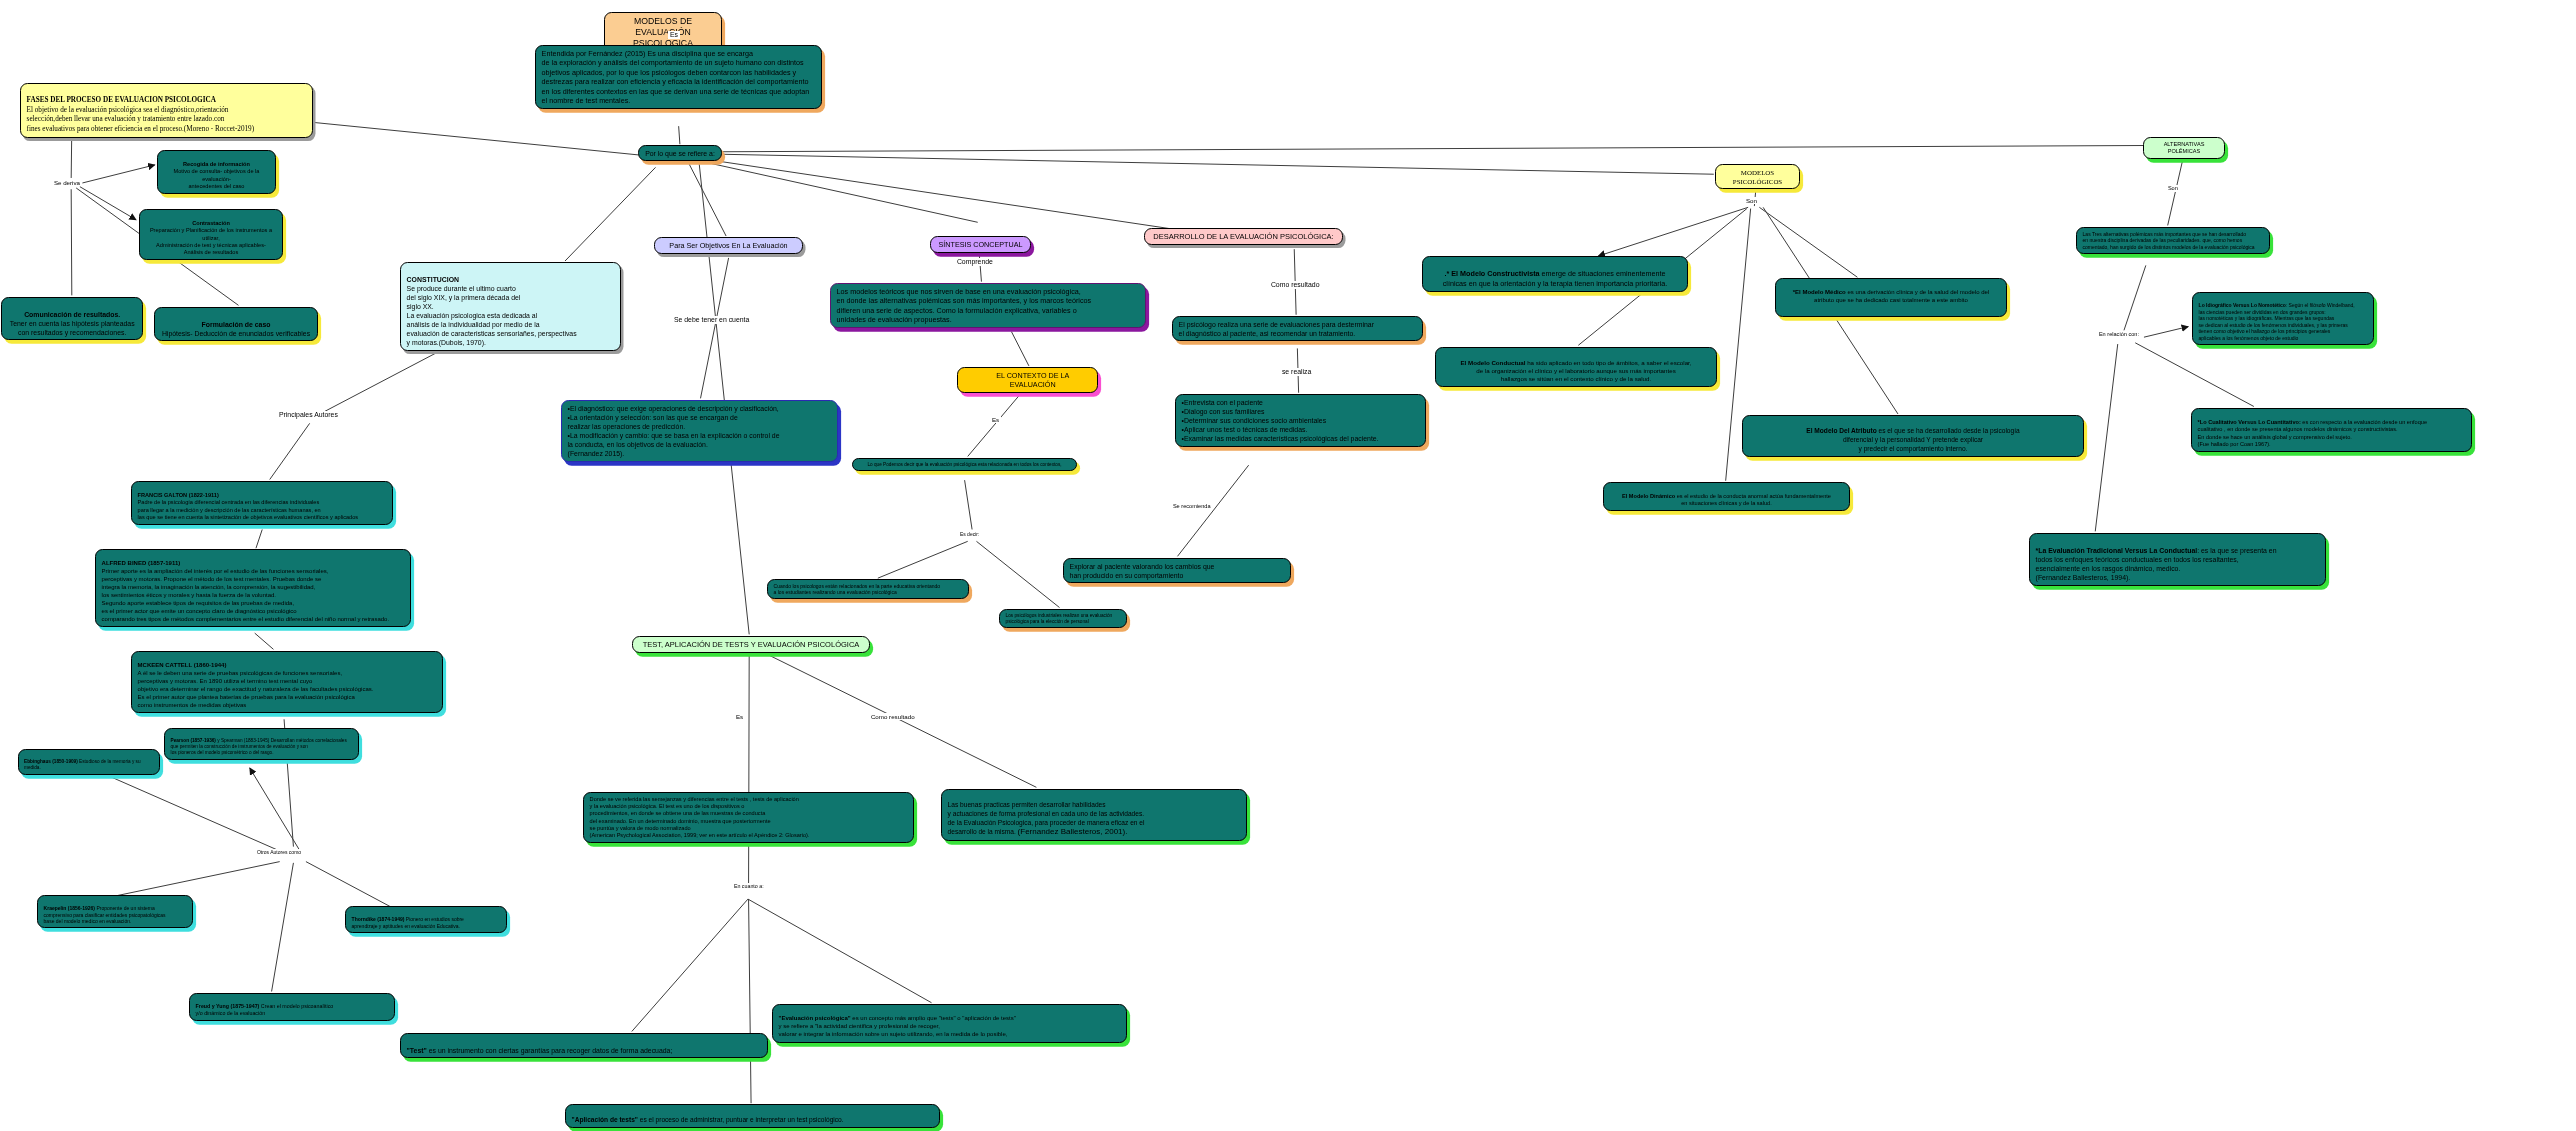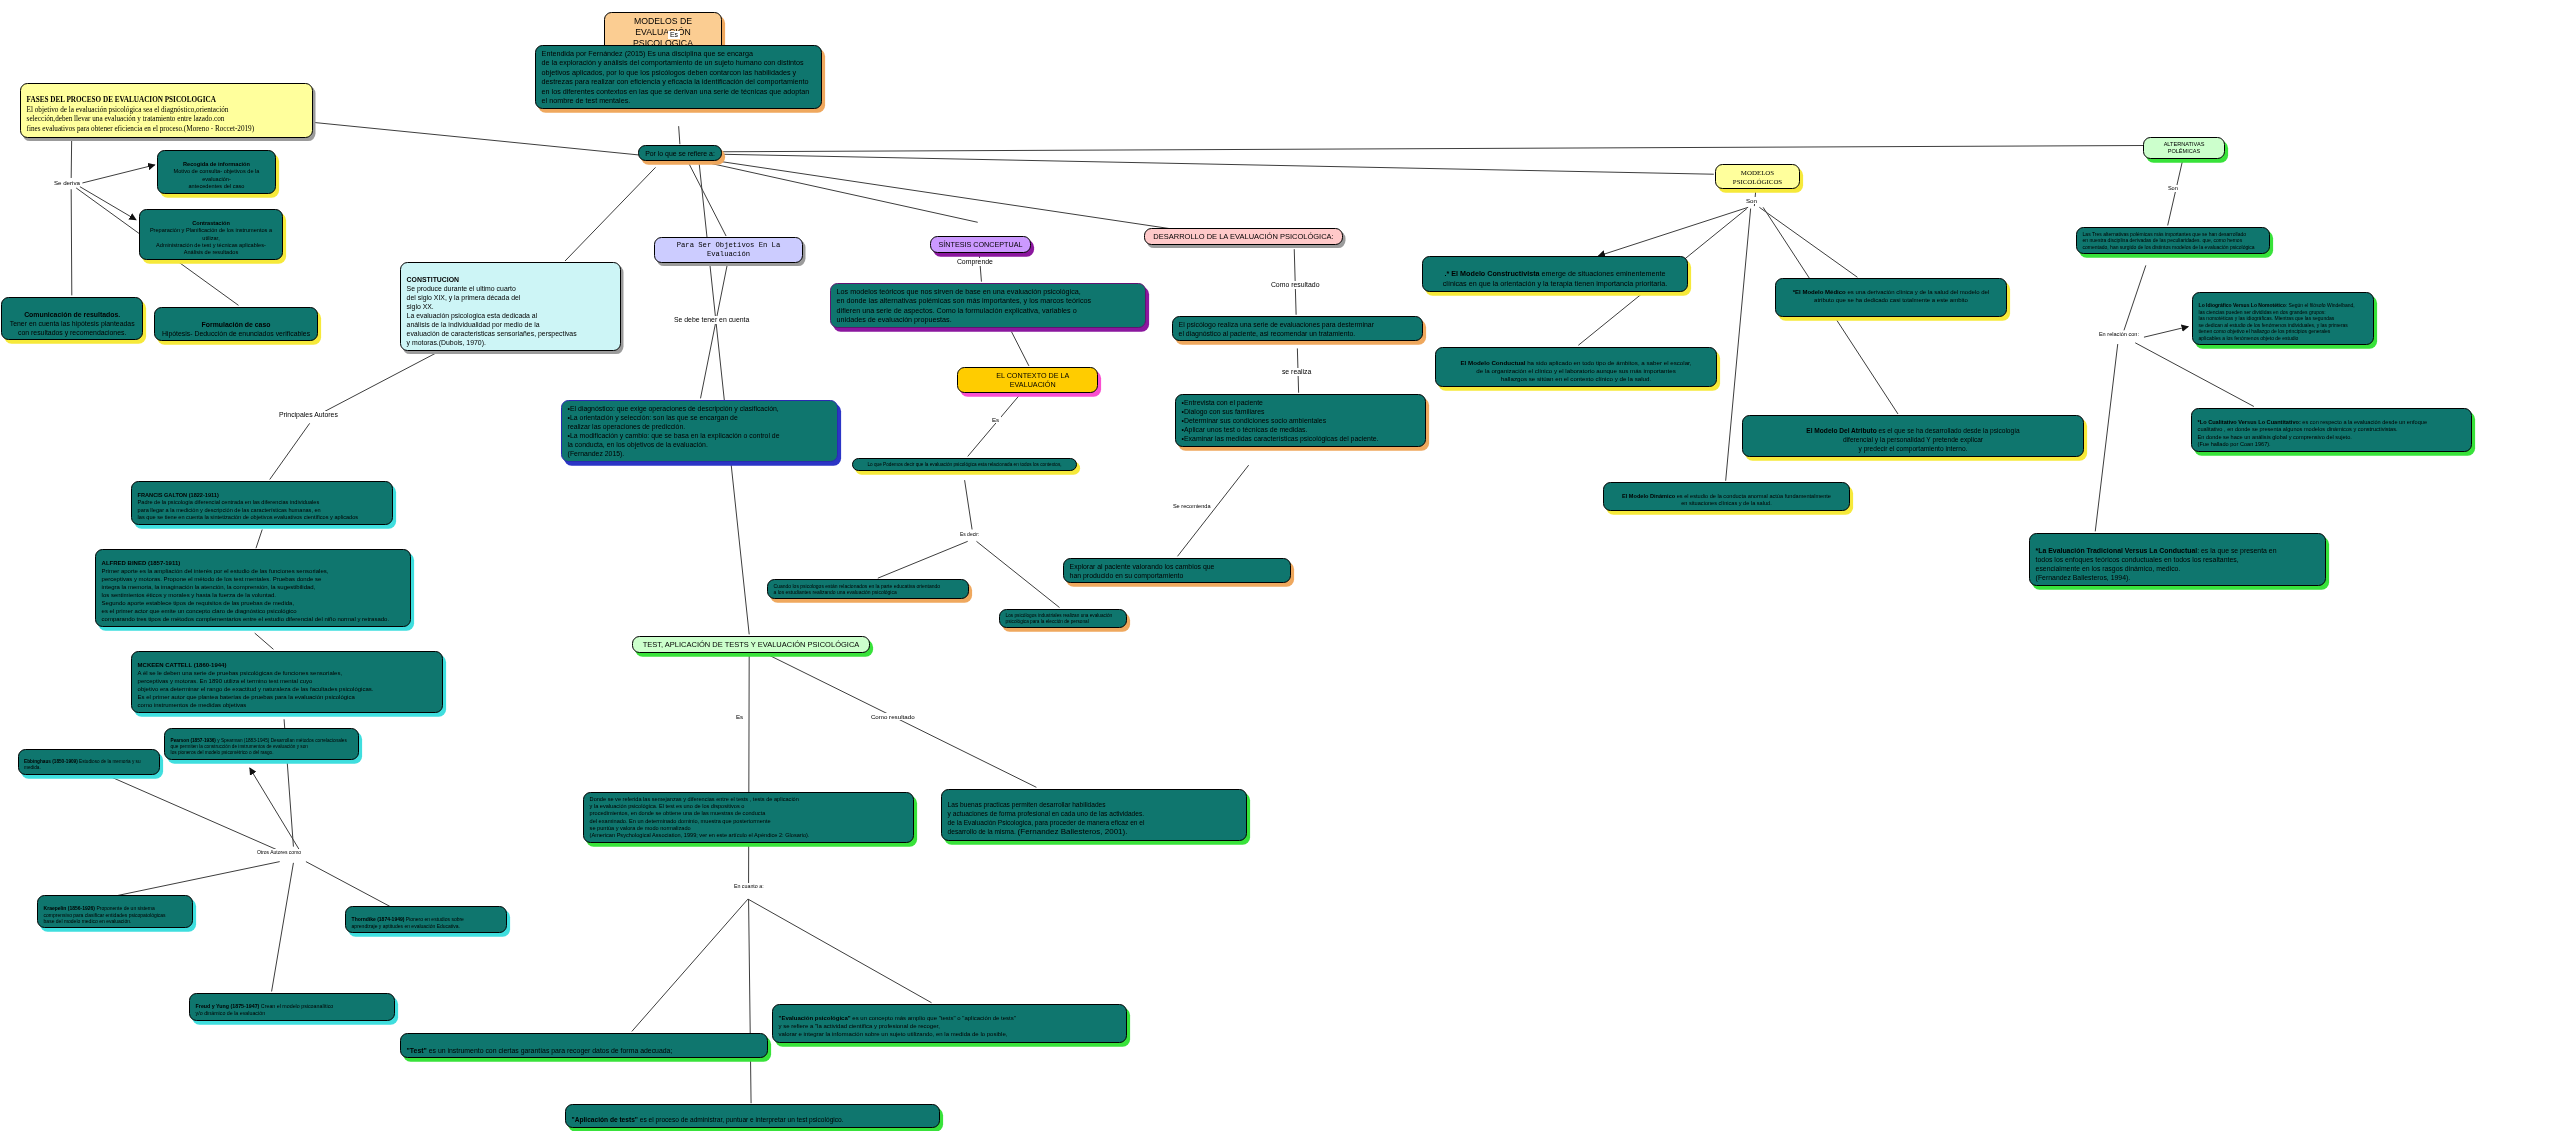--- a/index.html
+++ b/index.html
@@ -17,21 +17,21 @@
   .sh-g{box-shadow:3.1px 3.7px 0 #38e23a;}
   .sh-c{box-shadow:3.1px 3.7px 0 #3fdede;}
   .sh-p{box-shadow:3.1px 3.7px 0 #8b179e;}
   .sh-b{box-shadow:3.1px 3.7px 0 #2b35c6;}
   .sh-m{box-shadow:3.1px 3.7px 0 #fa4fd1;padding-left:16px;}
   .sh-gr{box-shadow:2.5px 3.1px 0 #9b9b9b;}
   
   .f-peach{background:#fbcd92;}
   .f-yel{background:#ffff9c;font-family:Liberation Serif, serif;}
   .f-cyan{background:#cdf5f6;}
-  .f-lav{background:#ccccff;font-family:Liberation Mono, monospace;}
+  .f-lav{background:#ccccff;}
   .f-vio{background:#cc99ff;}
   .f-gold{background:#ffcc00;}
   .f-pink{background:#ffc9c9;}
   .f-green{background:#ccffcc;}
   
   .b-blue{border:1.6px solid #2a2ab2;}
   .b-pur{border:1.6px solid #611371;}
   .cite{font-size:8px;}
 </style>
 </head>

